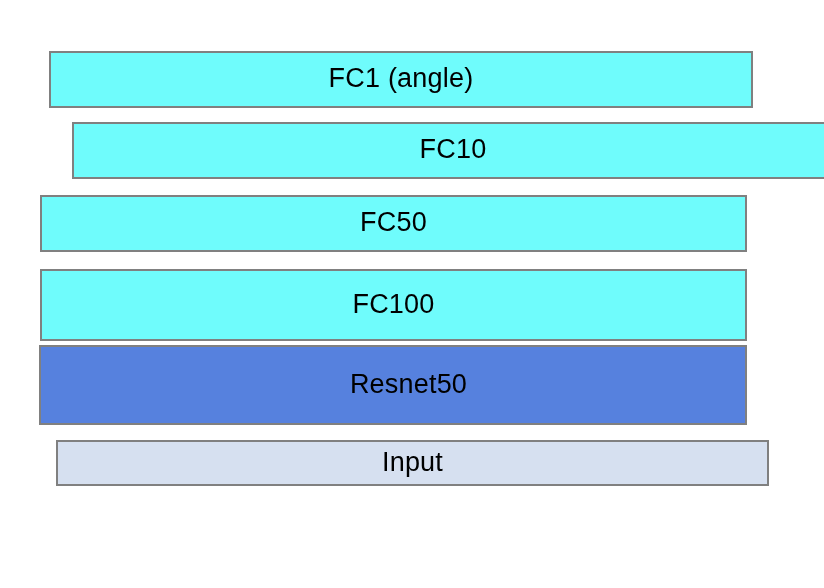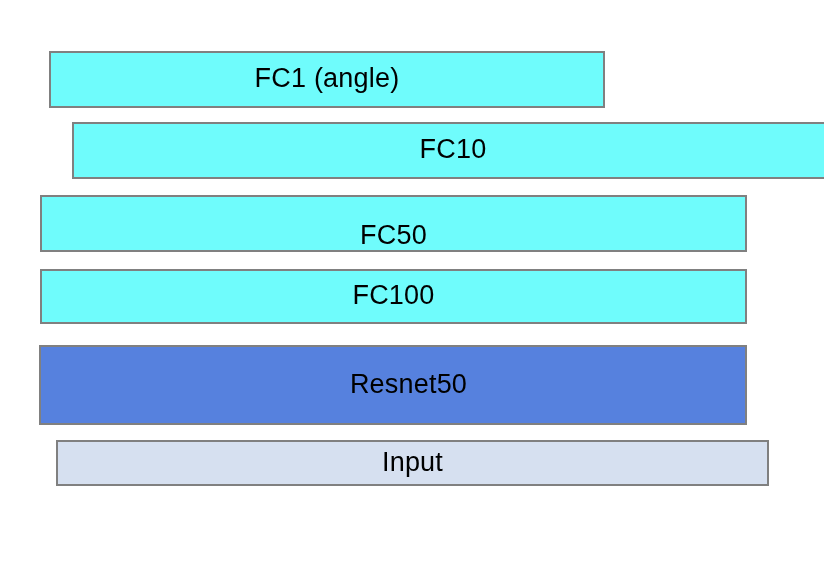--- a/index.html
+++ b/index.html
@@ -35,30 +35,30 @@
   }
   .layer-label {
     display: block;
     transform: translateY(-1px);
   }
 </style>
 </head>
 <body>
 
 <div id="canvas" style="background: rgb(255, 255, 255);">
-    <div class="layer-box" style="left: 49px; top: 51px; width: 556px; height: 57px; background: rgb(111, 252, 252); border-color: rgb(128, 128, 128); color: rgb(0, 0, 0);">
+    <div class="layer-box" style="left: 49px; top: 51px; width: 704px; height: 57px; background: rgb(111, 252, 252); border-color: rgb(128, 128, 128); color: rgb(0, 0, 0);">
       <span class="layer-label">FC1 (angle)</span>
     </div>
     <div class="layer-box" style="left: 40px; top: 122px; width: 762px; height: 57px; background: rgb(111, 252, 252); border-color: rgb(128, 128, 128); color: rgb(0, 0, 0); margin-left: 32px;">
       <span class="layer-label">FC10</span>
     </div>
-    <div class="layer-box" style="left: 40px; top: 195px; width: 707px; height: 57px; background: rgb(111, 252, 252); border-color: rgb(128, 128, 128); color: rgb(0, 0, 0); align-items: flex-end;">
+    <div class="layer-box" style="left: 40px; top: 195px; width: 707px; height: 57px; background: rgb(111, 252, 252); border-color: rgb(128, 128, 128); color: rgb(0, 0, 0);">
       <span class="layer-label">FC50</span>
     </div>
-    <div class="layer-box" style="left: 40px; top: 269px; width: 707px; height: 55px; background: rgb(111, 252, 252); border-color: rgb(128, 128, 128); color: rgb(0, 0, 0);">
+    <div class="layer-box" style="left: 40px; top: 269px; width: 707px; height: 72px; background: rgb(111, 252, 252); border-color: rgb(128, 128, 128); color: rgb(0, 0, 0);">
       <span class="layer-label">FC100</span>
     </div>
     <div class="layer-box" style="left: 39px; top: 345px; width: 708px; height: 80px; background: rgb(86, 129, 222); border-color: rgb(128, 128, 128); color: rgb(0, 0, 0); padding-left: 31px;">
       <span class="layer-label">Resnet50</span>
     </div>
     <div class="layer-box" style="left: 56px; top: 440px; width: 713px; height: 46px; background: rgb(214, 224, 240); border-color: rgb(128, 128, 128); color: rgb(0, 0, 0);">
       <span class="layer-label">Input</span>
     </div>
   </div>
 

